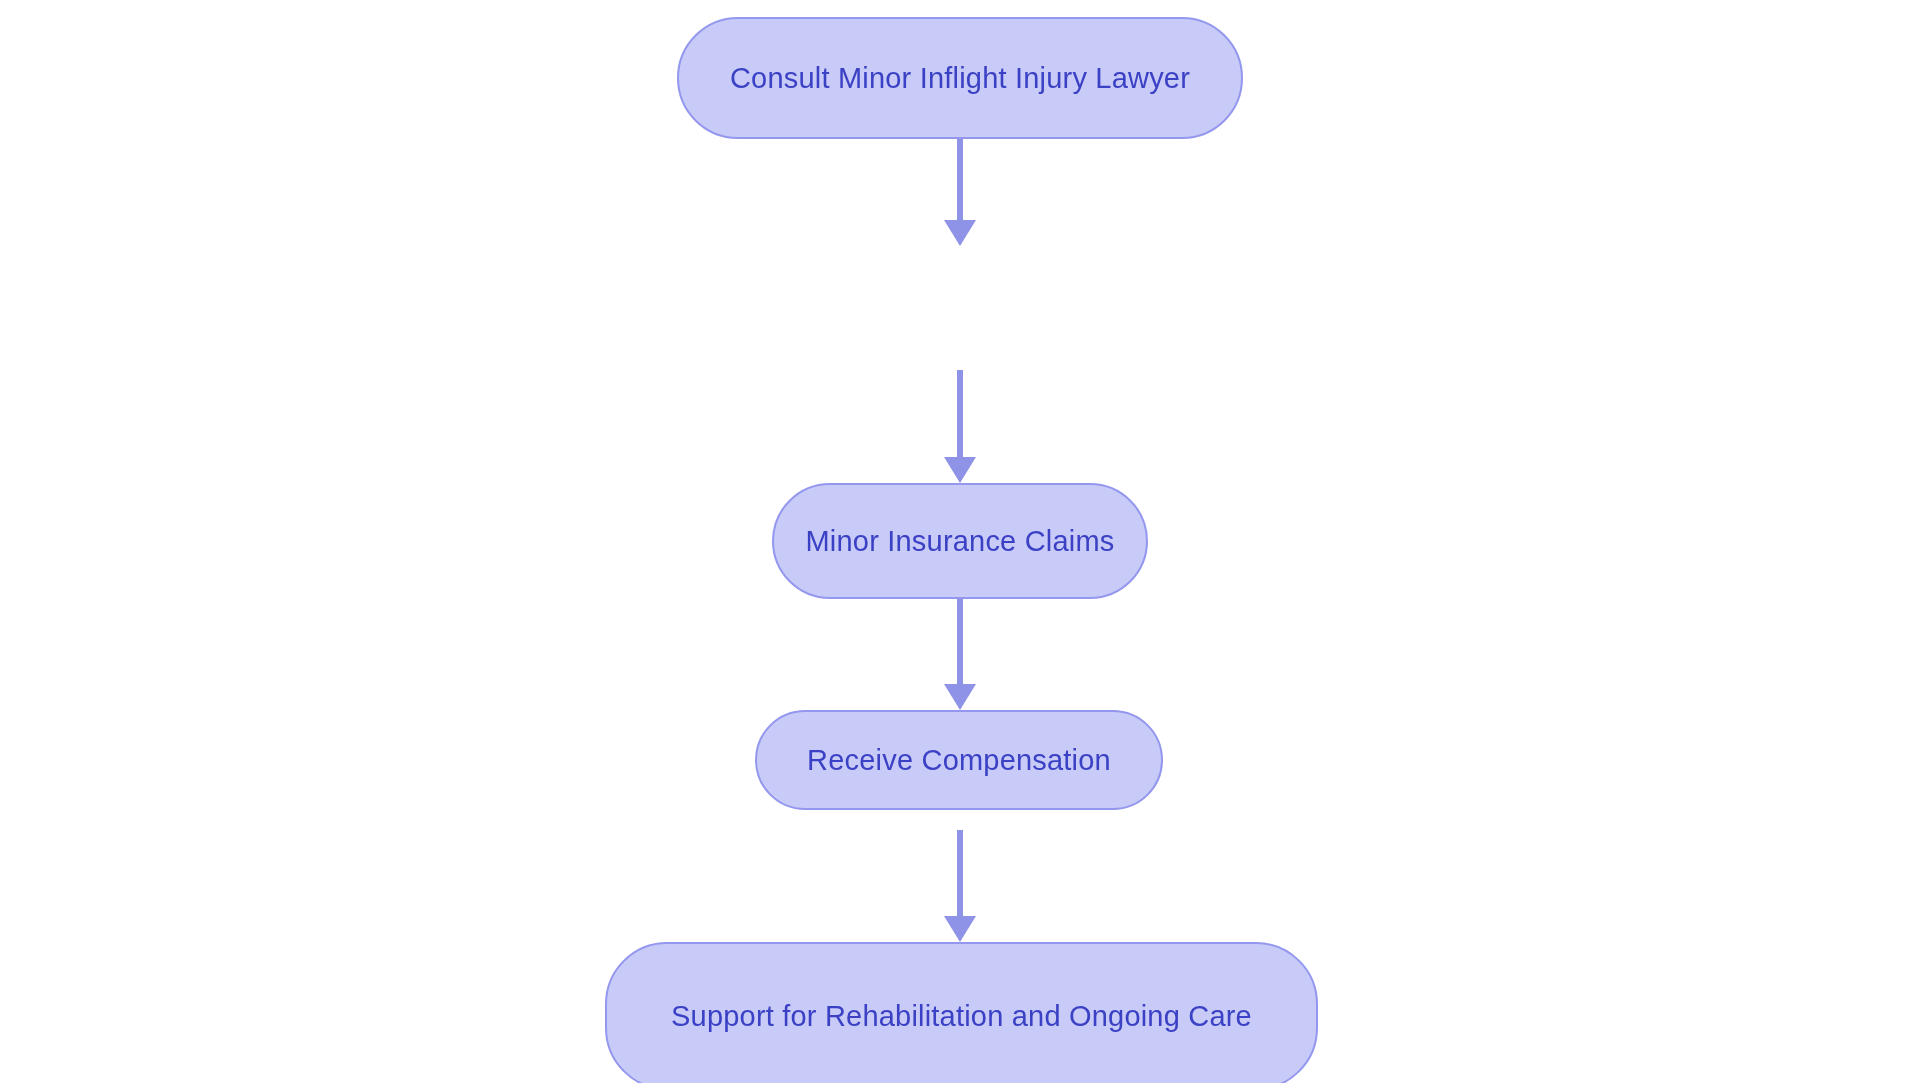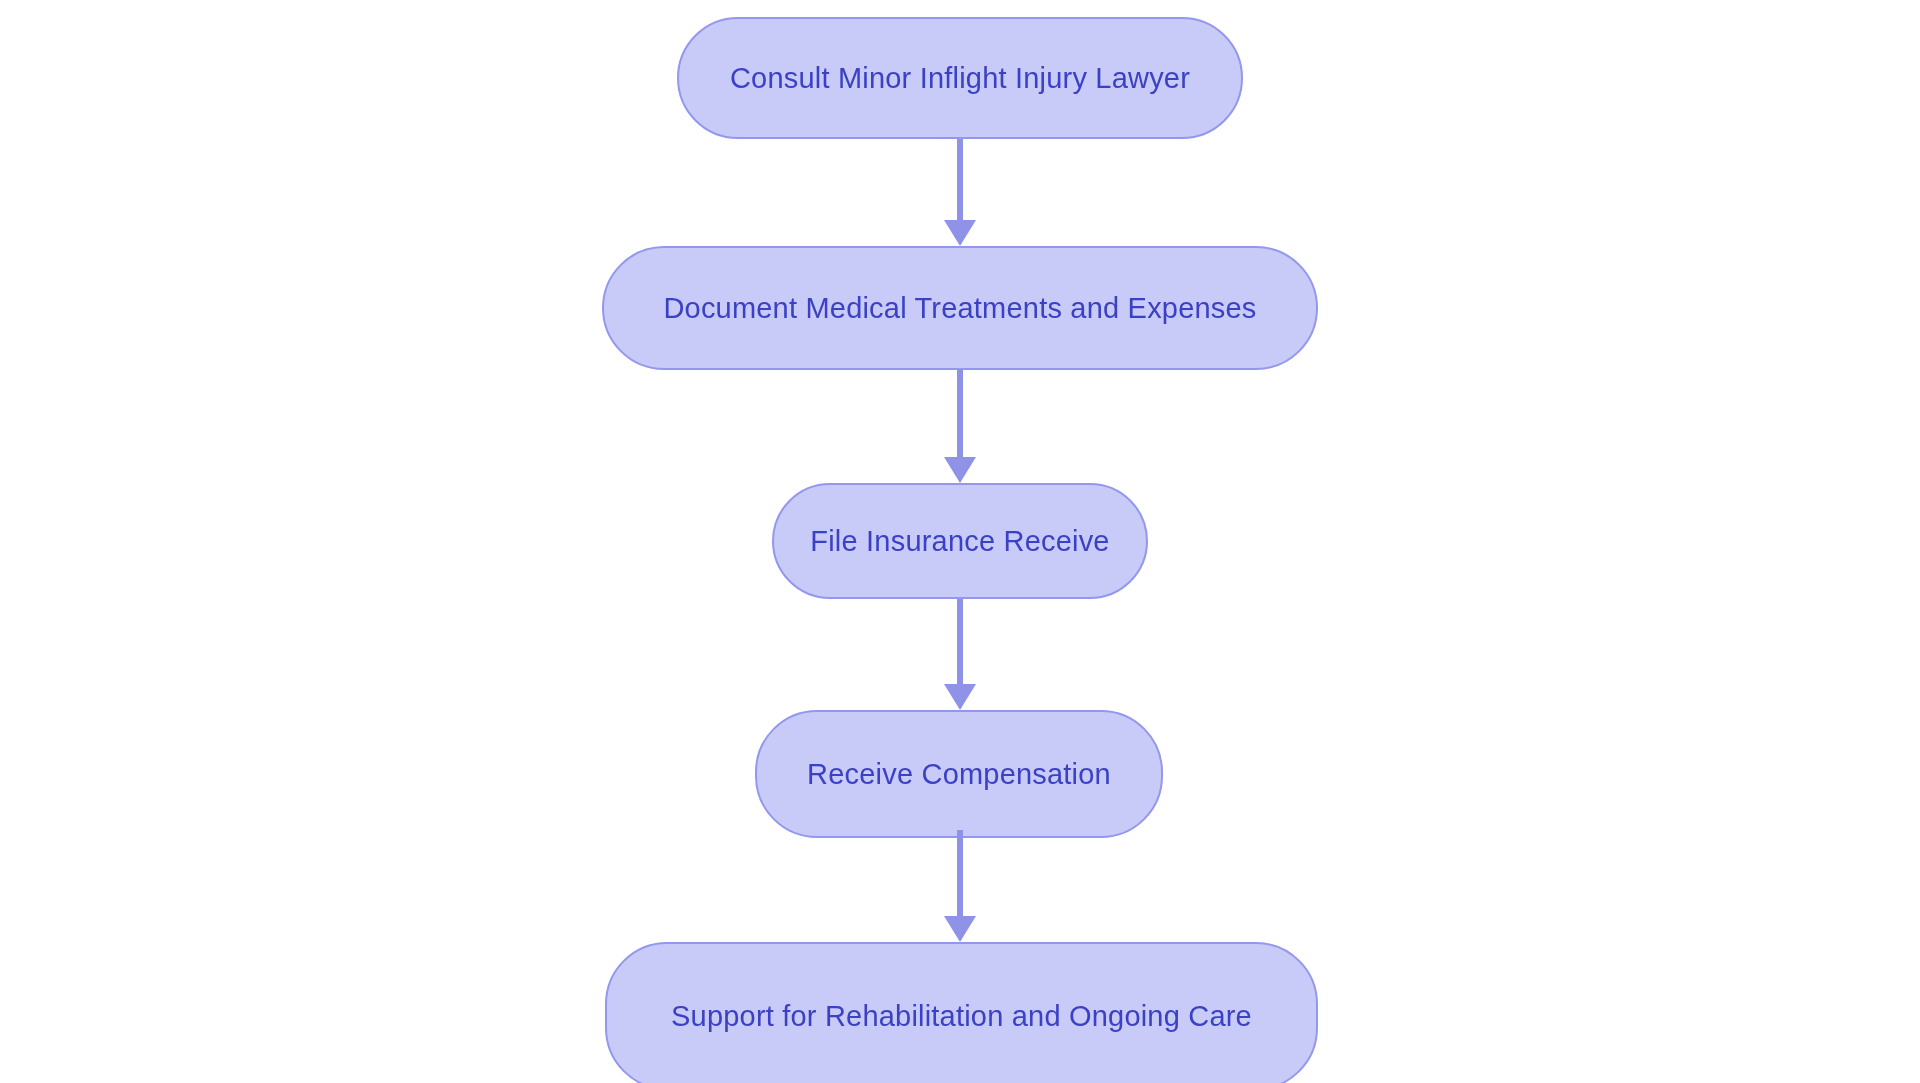--- a/index.html
+++ b/index.html
@@ -65,39 +65,36 @@
 
   <div class="node" style="left:677px; top:17px; width:566px; height:122px;">
     <span>Consult Minor Inflight Injury Lawyer</span>
   </div>
 
   <div class="arrow" style="top:139px; height:107px;">
     <div class="shaft"></div>
     <div class="head"></div>
   </div>
 
-  <div class="node" style="left:602px; top:246px; width:716px; height:124px;">
-    <span>Document Medical Treatments and Expenses</span>
-  </div>
 
   <div class="arrow" style="top:370px; height:113px;">
     <div class="shaft"></div>
     <div class="head"></div>
   </div>
 
   <div class="node" style="left:772px; top:483px; width:376px; height:116px;">
-    <span>File Insurance Receive</span>
+    <span>Minor Insurance Claims</span>
   </div>
 
   <div class="arrow" style="top:599px; height:111px;">
     <div class="shaft"></div>
     <div class="head"></div>
   </div>
 
-  <div class="node" style="left:755px; top:710px; width:408px; height:128px;">
+  <div class="node" style="left:755px; top:710px; width:408px; height:100px;">
     <span>Receive Compensation</span>
   </div>
 
   <div class="arrow" style="top:830px; height:112px;">
     <div class="shaft"></div>
     <div class="head"></div>
   </div>
 
   <div class="node" style="left:605px; top:942px; width:713px; height:148px;">
     <span>Support for Rehabilitation and Ongoing Care</span>

